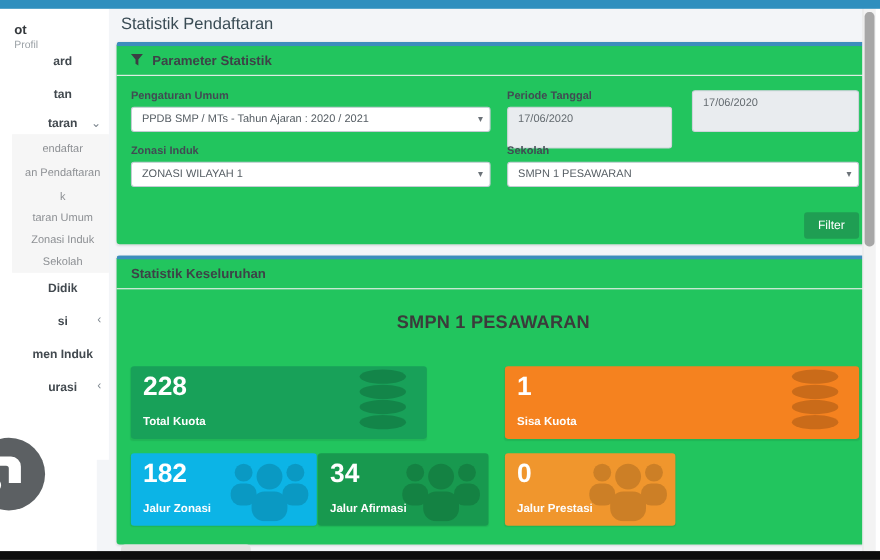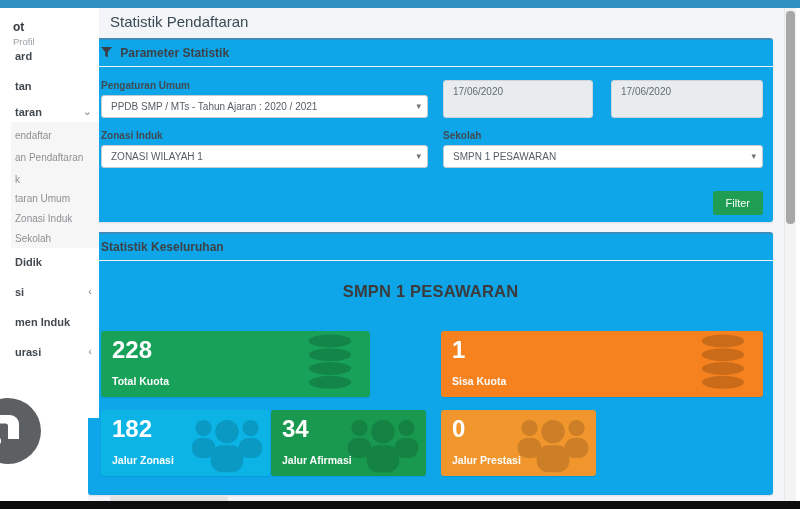--- a/index.html
+++ b/index.html
@@ -11,30 +11,30 @@
   }
   
   .topbar { position:absolute; left:0; top:0; width:800px; height:8px; z-index:40; }
   .bottombar { position:absolute; left:0; top:501px; width:800px; height:8px; z-index:50; }
 
   
   .sidebar { position:absolute; left:0; top:8px; width:88px; height:410px; background:#ffffff; z-index:10;margin-left:11px; }
   .sb-user-name { position:absolute; left:2px; top:12px; font-size:12px; font-weight:700; color:#35393d; white-space:nowrap; }
   .sb-user-link { position:absolute; left:2px; top:28px; font-size:9.5px; color:#9aa0a5; white-space:nowrap; cursor:pointer; }
   .sb-submenu-bg { position:absolute; left:0; top:114px; width:88px; height:126px; background:#f6f6f6; }
-  .sb-item { position:absolute; left:0; width:88px; padding-left:4px; font-size:11px; font-weight:600; color:#42494f; white-space:nowrap; cursor:pointer; }
+  .sb-item { position:absolute; left:0; width:88px; padding-left:4px; font-size:11px; font-weight:600; color:#42494f; white-space:nowrap; cursor:pointer;text-align:center; }
   .sb-item.sub { font-size:10px; font-weight:400; color:#8d9094; }
   .sb-chev { position:absolute; right:7px; top:-1px; font-size:11px; color:#7f8890; font-weight:400; }
   .fab { position:absolute; left:-27px; top:396px; width:70px; height:70px; z-index:20; cursor:pointer; }
 
   
   .main { position:absolute; left:88px; top:8px; width:708px; height:493px; background:#f3f5f8; overflow:hidden; }
   .page-title { position:absolute; left:22px; top:5px; font-size:15px; font-weight:500; color:#394b54; }
 
-  .card { position:absolute; left:0; width:685px; background:#0ea5e9; border-top:2px solid #be185d;
+  .card { position:absolute; left:18px; width:685px; background:#22c55e; border-top:4px solid #be185d;
           border-radius:3px; box-shadow:0 1px 2px rgba(0,0,0,0.10); }
   .card-1 { top:30px; height:184px; }
   .card-2 { top:224px; height:263px; }
   .card-header { position:absolute; left:0; top:0; width:100%; height:27px; border-bottom:1px solid #f1f1f1;
                  font-size:12px; font-weight:700; color:#3d4247; line-height:26px; padding-left:13px; }
   .funnel { display:inline-block; vertical-align:-1px; margin-right:5px; }
 
   .fg { position:absolute; }
   .f-label { font-size:10px; font-weight:700; color:#414b53; margin-bottom:4px; white-space:nowrap; }
   .select-box { position:relative; height:23px; border:1px solid #c4ccd3; border-radius:3px; background:#fff;
@@ -130,20 +130,21 @@
 
     <div class="fg" style="left:13px; top:40px; width:327px;">
       <div class="f-label">Pengaturan Umum</div>
       <div class="select-box">
         <span>PPDB SMP / MTs - Tahun Ajaran : 2020 / 2021</span>
         <span class="caret">▾</span>
       </div>
     </div>
 
     <div class="fg" style="left:355px; top:40px; width:150px;">
+      <div class="f-label">Periode Tanggal</div>
       <div class="input-dis">17/06/2020</div>
     </div>
 
     <div class="fg" style="left:523px; top:40px; width:152px;">
       <div class="input-dis">17/06/2020</div>
     </div>
 
     <div class="fg" style="left:13px; top:90px; width:327px;">
       <div class="f-label">Zonasi Induk</div>
       <div class="select-box">

